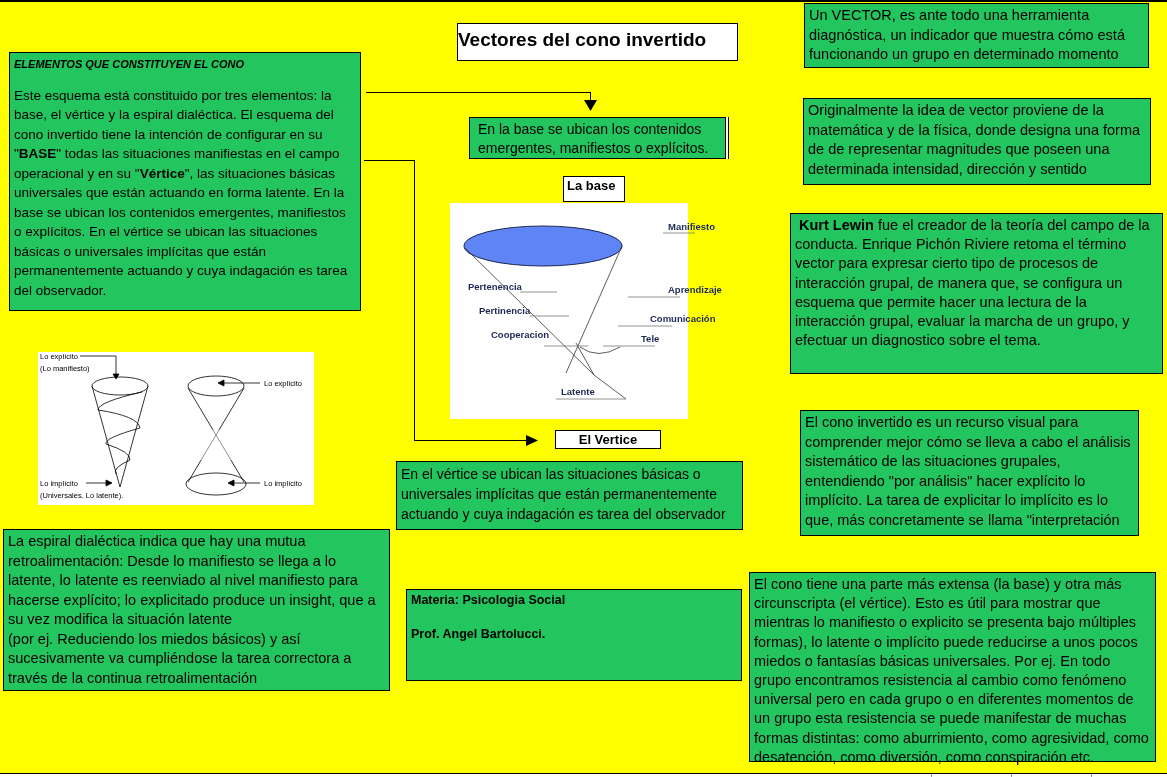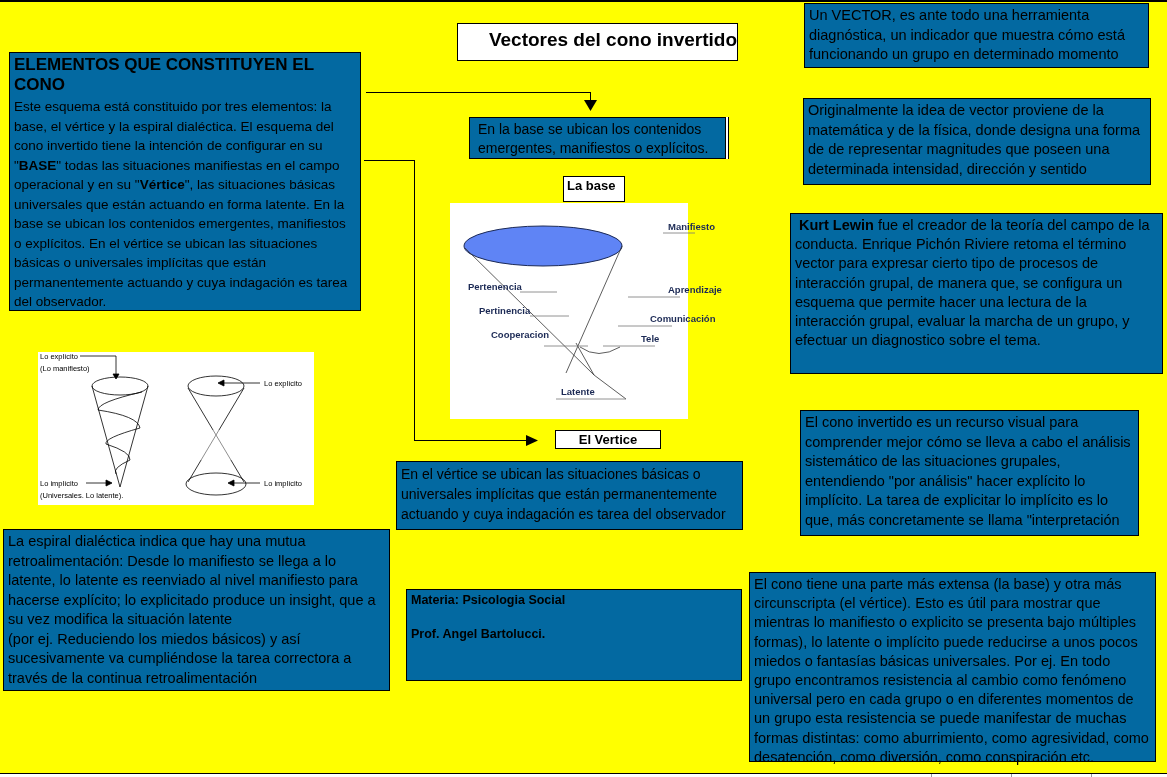--- a/index.html
+++ b/index.html
@@ -7,47 +7,47 @@
       width: 1167px; height: 777px; position: relative; overflow: hidden;
       background: #ffff00;
       font-family: "Liberation Sans", sans-serif;
       color: #000;
     }
     .topline { position: absolute; left: 0; top: 0; width: 1167px; height: 2px; background: #000; }
     .bottomline { position: absolute; left: 0; top: 773px; width: 1167px; height: 1px; background: #000; }
     .bottom-strip { position: absolute; left: 0; top: 774px; width: 1167px; height: 3px; background: #fff; }
     .cell-tick { position: absolute; top: 774px; width: 1px; height: 3px; background: #999; }
     .box {
-      position: absolute; background: #0369a1; border: 1px solid #000;
+      position: absolute; background: #22c55e; border: 1px solid #000;
       box-sizing: border-box; font-size: 14px; line-height: 19px;
       padding: 2px 4px; white-space: pre-line;
     }
     .bold { font-weight: bold; }
     .title-box {
       position: absolute; left: 457px; top: 23px; width: 281px; height: 38px;
       background: #fff; border: 1px solid #000; box-sizing: border-box;
-      font-size: 19px; font-weight: bold; text-align: right; line-height: 32px;
+      font-size: 19px; font-weight: bold; text-align: left; line-height: 32px;
     }
     .label-box {
       position: absolute; background: #fff; border: 1px solid #000;
       box-sizing: border-box; font-size: 13px; font-weight: bold; text-align: center;
     }
     .img-panel { position: absolute; background: #fff; }
     .line { position: absolute; background: #000; }
     svg text { font-family: "Liberation Sans", sans-serif; }
   </style>
 </head>
 <body>
 
 <div class="topline"></div>
 
 <div class="title-box">Vectores del cono invertido</div>
 
 <div class="box" style="left:9px; top:52px; width:352px; height:259px; white-space:normal; line-height:19.5px; font-size:13.5px;">
-  <div class="bold" style="font-size:17px; margin-bottom:3px;">ELEMENTOS QUE CONSTITUYEN EL CONO</div>
+  <div class="bold" style="font-size:11px; margin-bottom:11px;font-style:italic;">ELEMENTOS QUE CONSTITUYEN EL CONO</div>
   <div><span>Este esquema está constituido por tres elementos: la base, el vértice y la espiral dialéctica. El esquema del cono invertido tiene la intención de configurar en su  "</span><b>BASE</b><span>" todas las situaciones manifiestas en el campo operacional y en su  "</span><b>Vértice</b><span>", las situaciones  básicas universales que están actuando en forma latente. En la base se ubican los contenidos emergentes, manifiestos o explícitos. En el vértice se ubican las situaciones  básicas o universales implícitas  que están permanentemente actuando y cuya indagación es tarea del observador.</span></div>
 </div>
 
 <div class="line" style="left:366px; top:92px; width:224px; height:1px;"></div>
 <div class="line" style="left:590px; top:92px; width:1px; height:12px;"></div>
 <svg style="position:absolute; left:584px; top:100px;" width="13" height="11">
     <polygon points="0,0 13,0 6.5,11" fill="#000"></polygon>
   </svg>
 
 <div class="line" style="left:364px; top:160px; width:50px; height:1px;"></div>

